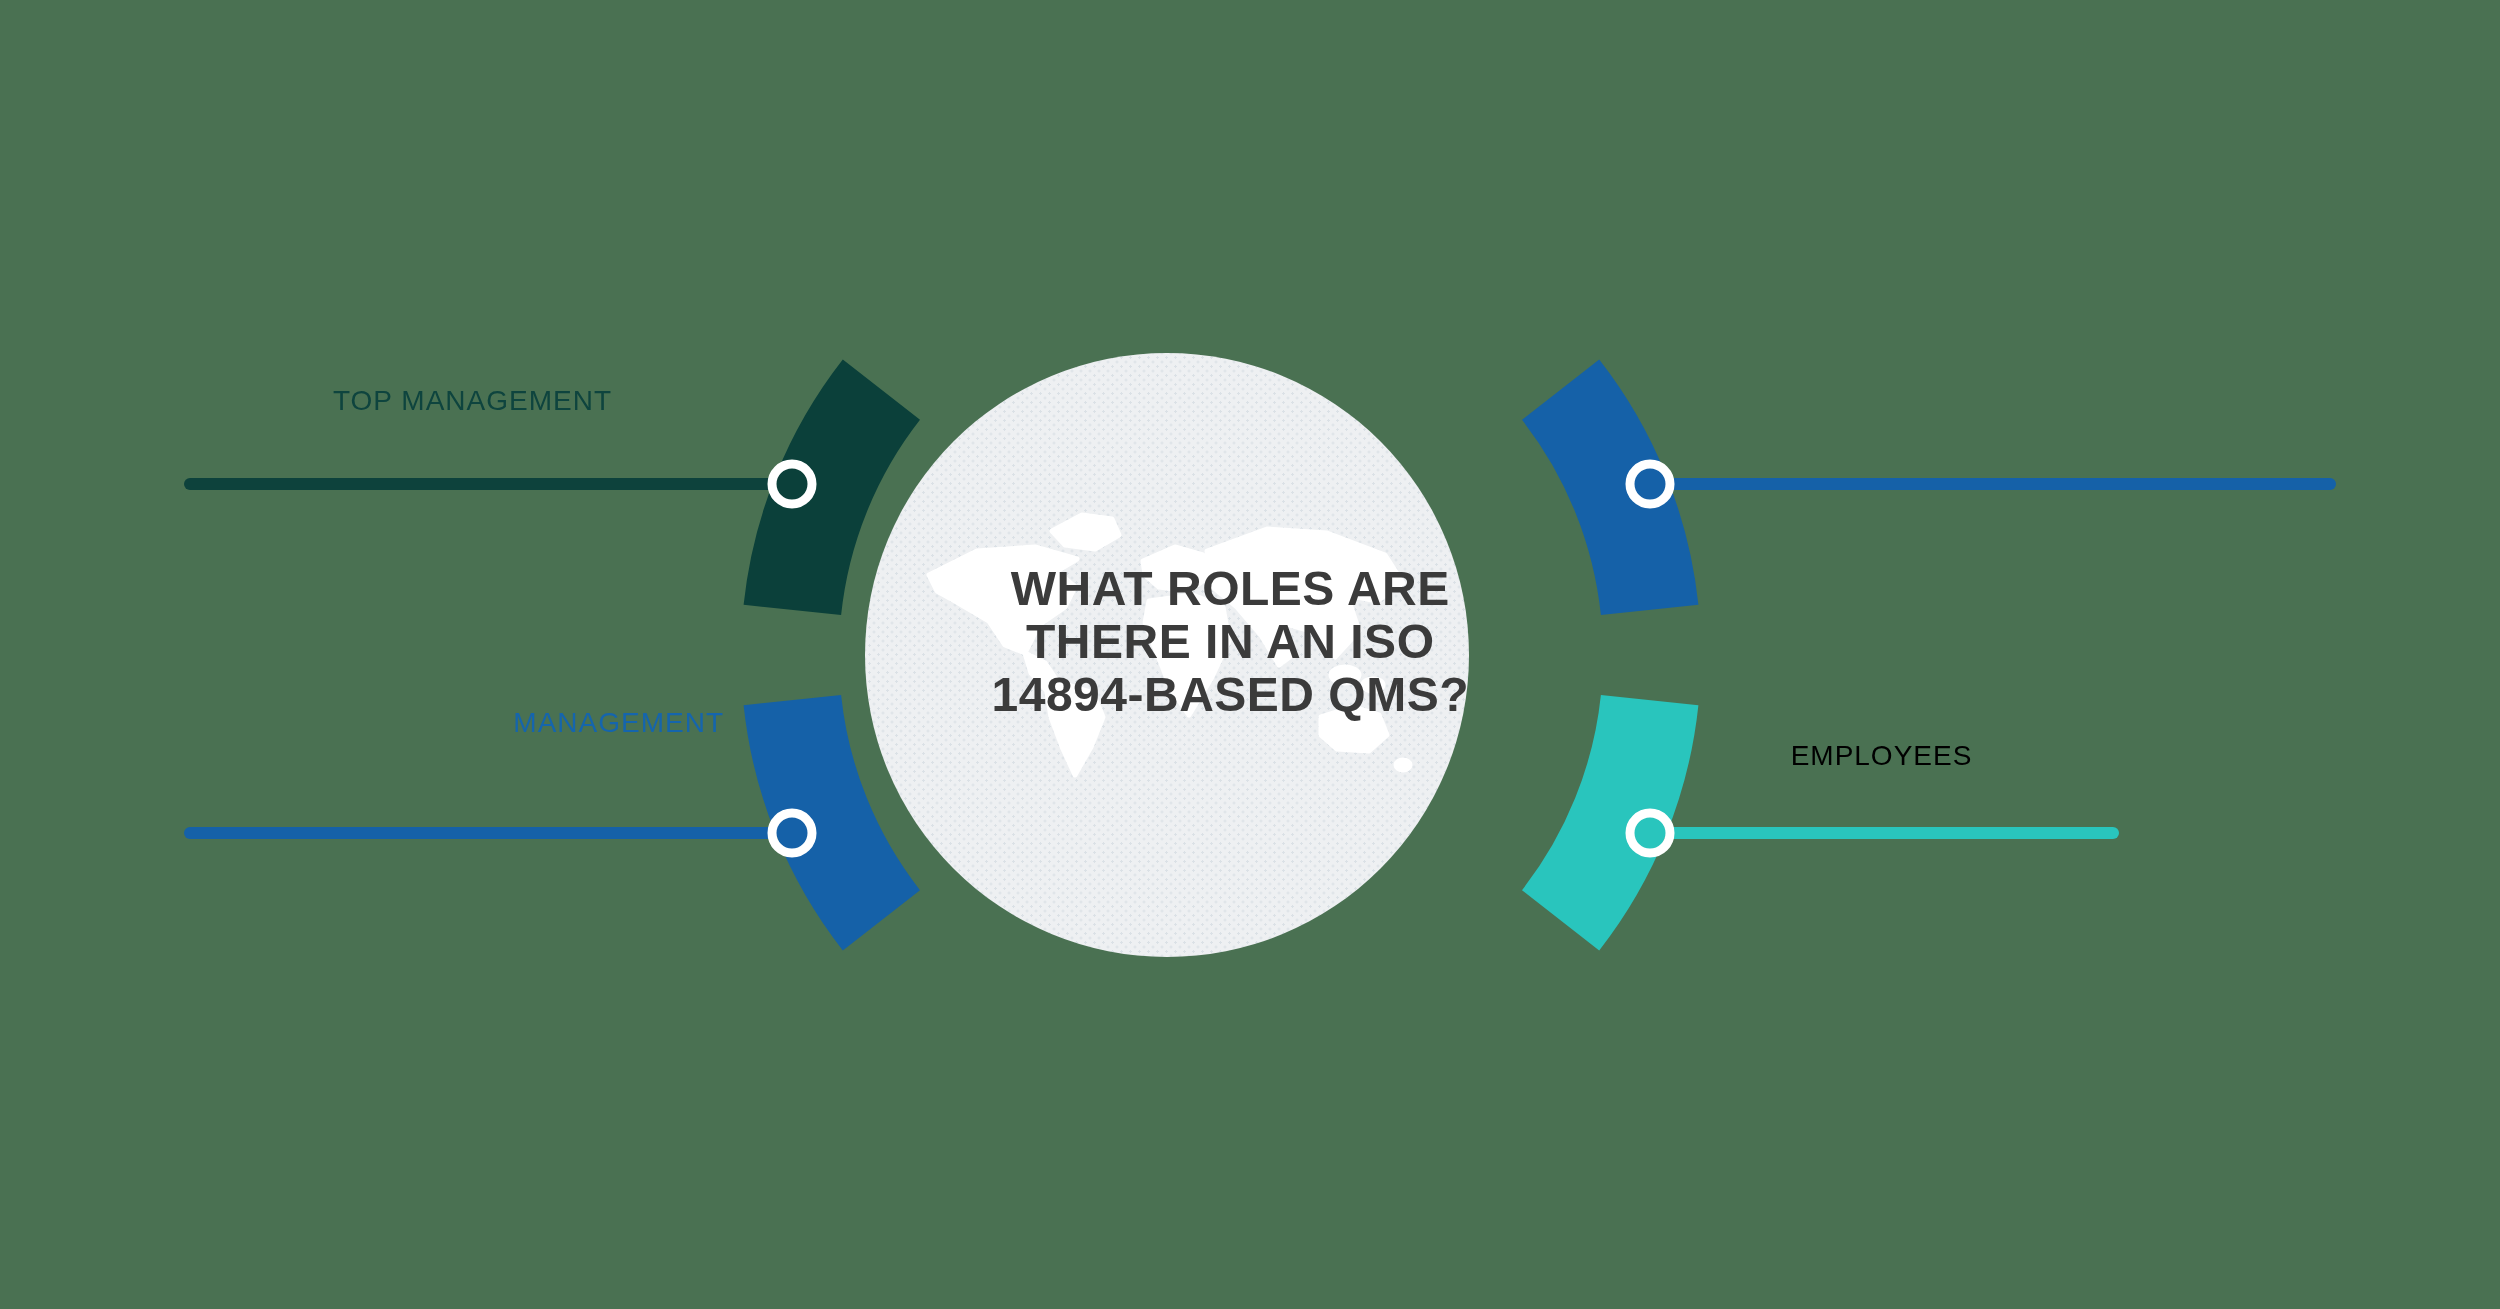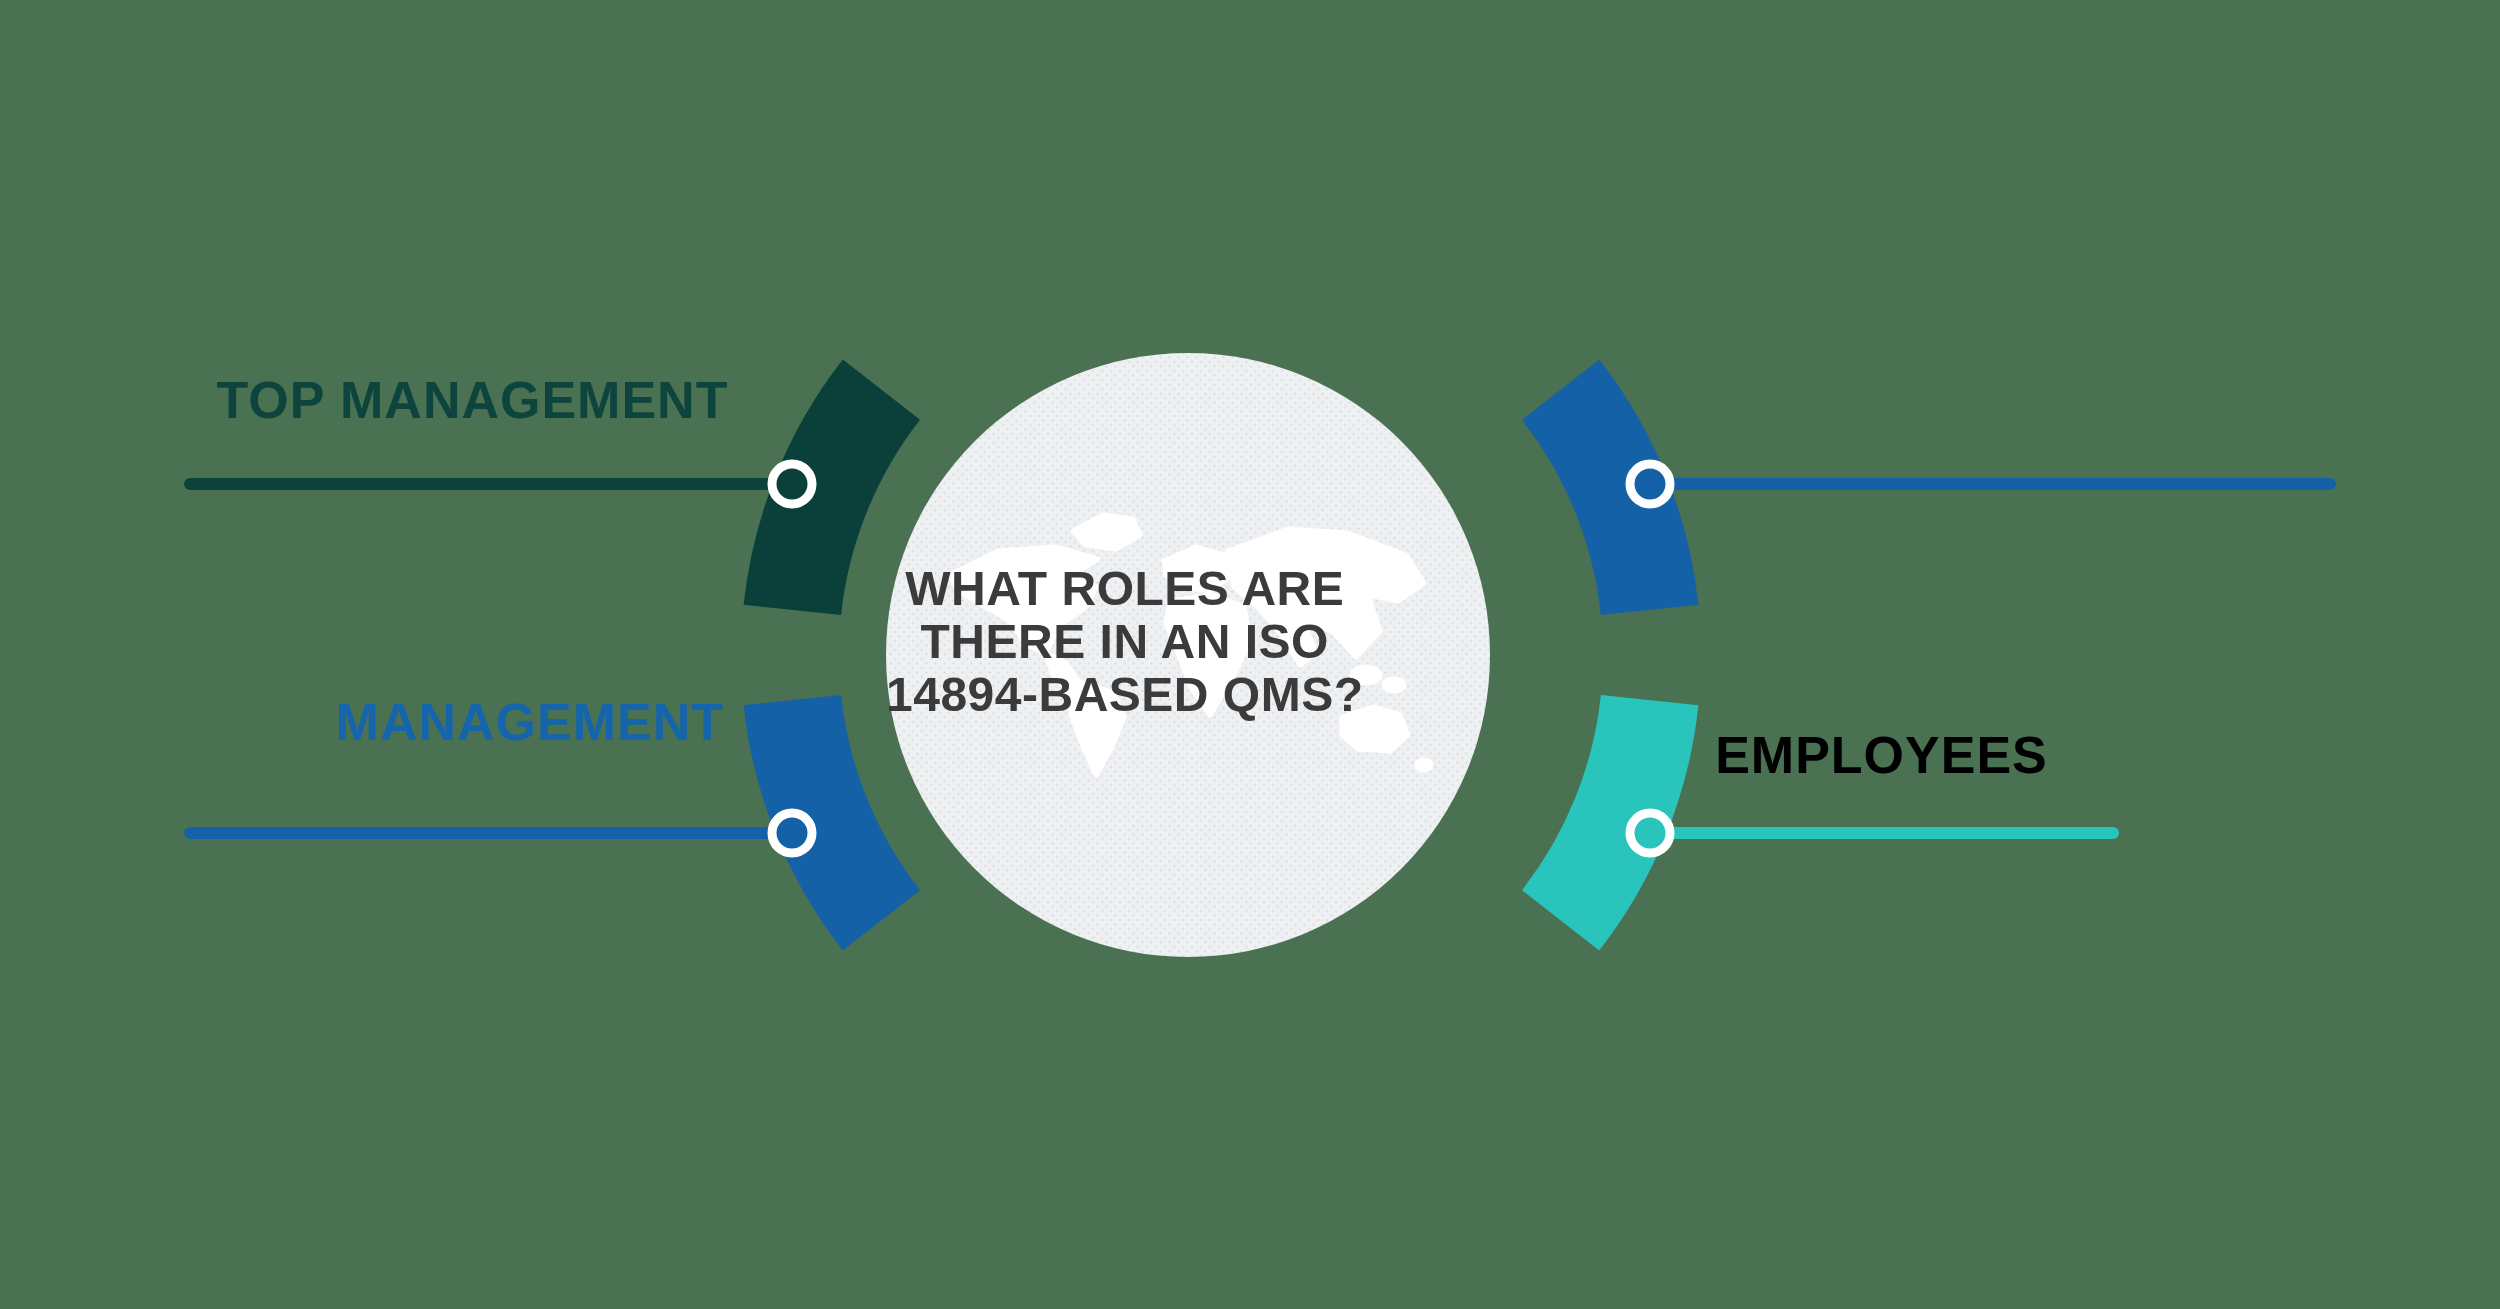--- a/index.html
+++ b/index.html
@@ -9,34 +9,34 @@
     position: relative;
     width: 2500px;
     height: 1309px;
     overflow: hidden;
     background: #4a7152;
   }
 
   
   .center-circle {
     position: absolute;
-    left: 886px;
+    left: 865px;
     top: 353px;
     width: 604px;
     height: 604px;
     border-radius: 50%;
     background-color: #eef0f2;
     background-image:
       radial-gradient(#dbe1e6 1.3px, rgba(0,0,0,0) 1.4px),
       radial-gradient(#dbe1e6 1.3px, rgba(0,0,0,0) 1.4px);
     background-size: 9px 9px;
     background-position: 0 0, 4.5px 4.5px;
     display: flex;
     align-items: center;
-    justify-content: flex-start;
+    justify-content: flex-end;
   }
 
   .map-svg {
     position: absolute;
     left: 42px;
     top: 150px;
     width: 520px;
     height: 300px;
   }
 
@@ -56,22 +56,22 @@
     position: absolute;
     left: 0;
     top: 0;
     width: 2500px;
     height: 1309px;
     pointer-events: none;
   }
 
   .role-label {
     position: absolute;
-    font-weight: bold;
-    font-size: 52px;
+    font-weight: normal;
+    font-size: 28px;
     line-height: 49px;
     letter-spacing: 1px;
     white-space: nowrap;
   }
   .label-top-left      { left: 190px;  top: 376px; width: 565px; text-align: center; color: #0e443e; }
   .label-top-right     { left: 1650px; top: 376px; width: 680px; text-align: center; color: #1565ad; }
   .label-bottom-left   { left: 204px;  top: 698px; width: 520px; text-align: right;  color: #1565ad; }
   .label-bottom-right  { left: 1650px; top: 731px; width: 463px; text-align: center; color: #2ac5be; }
 </style>
 </head>

